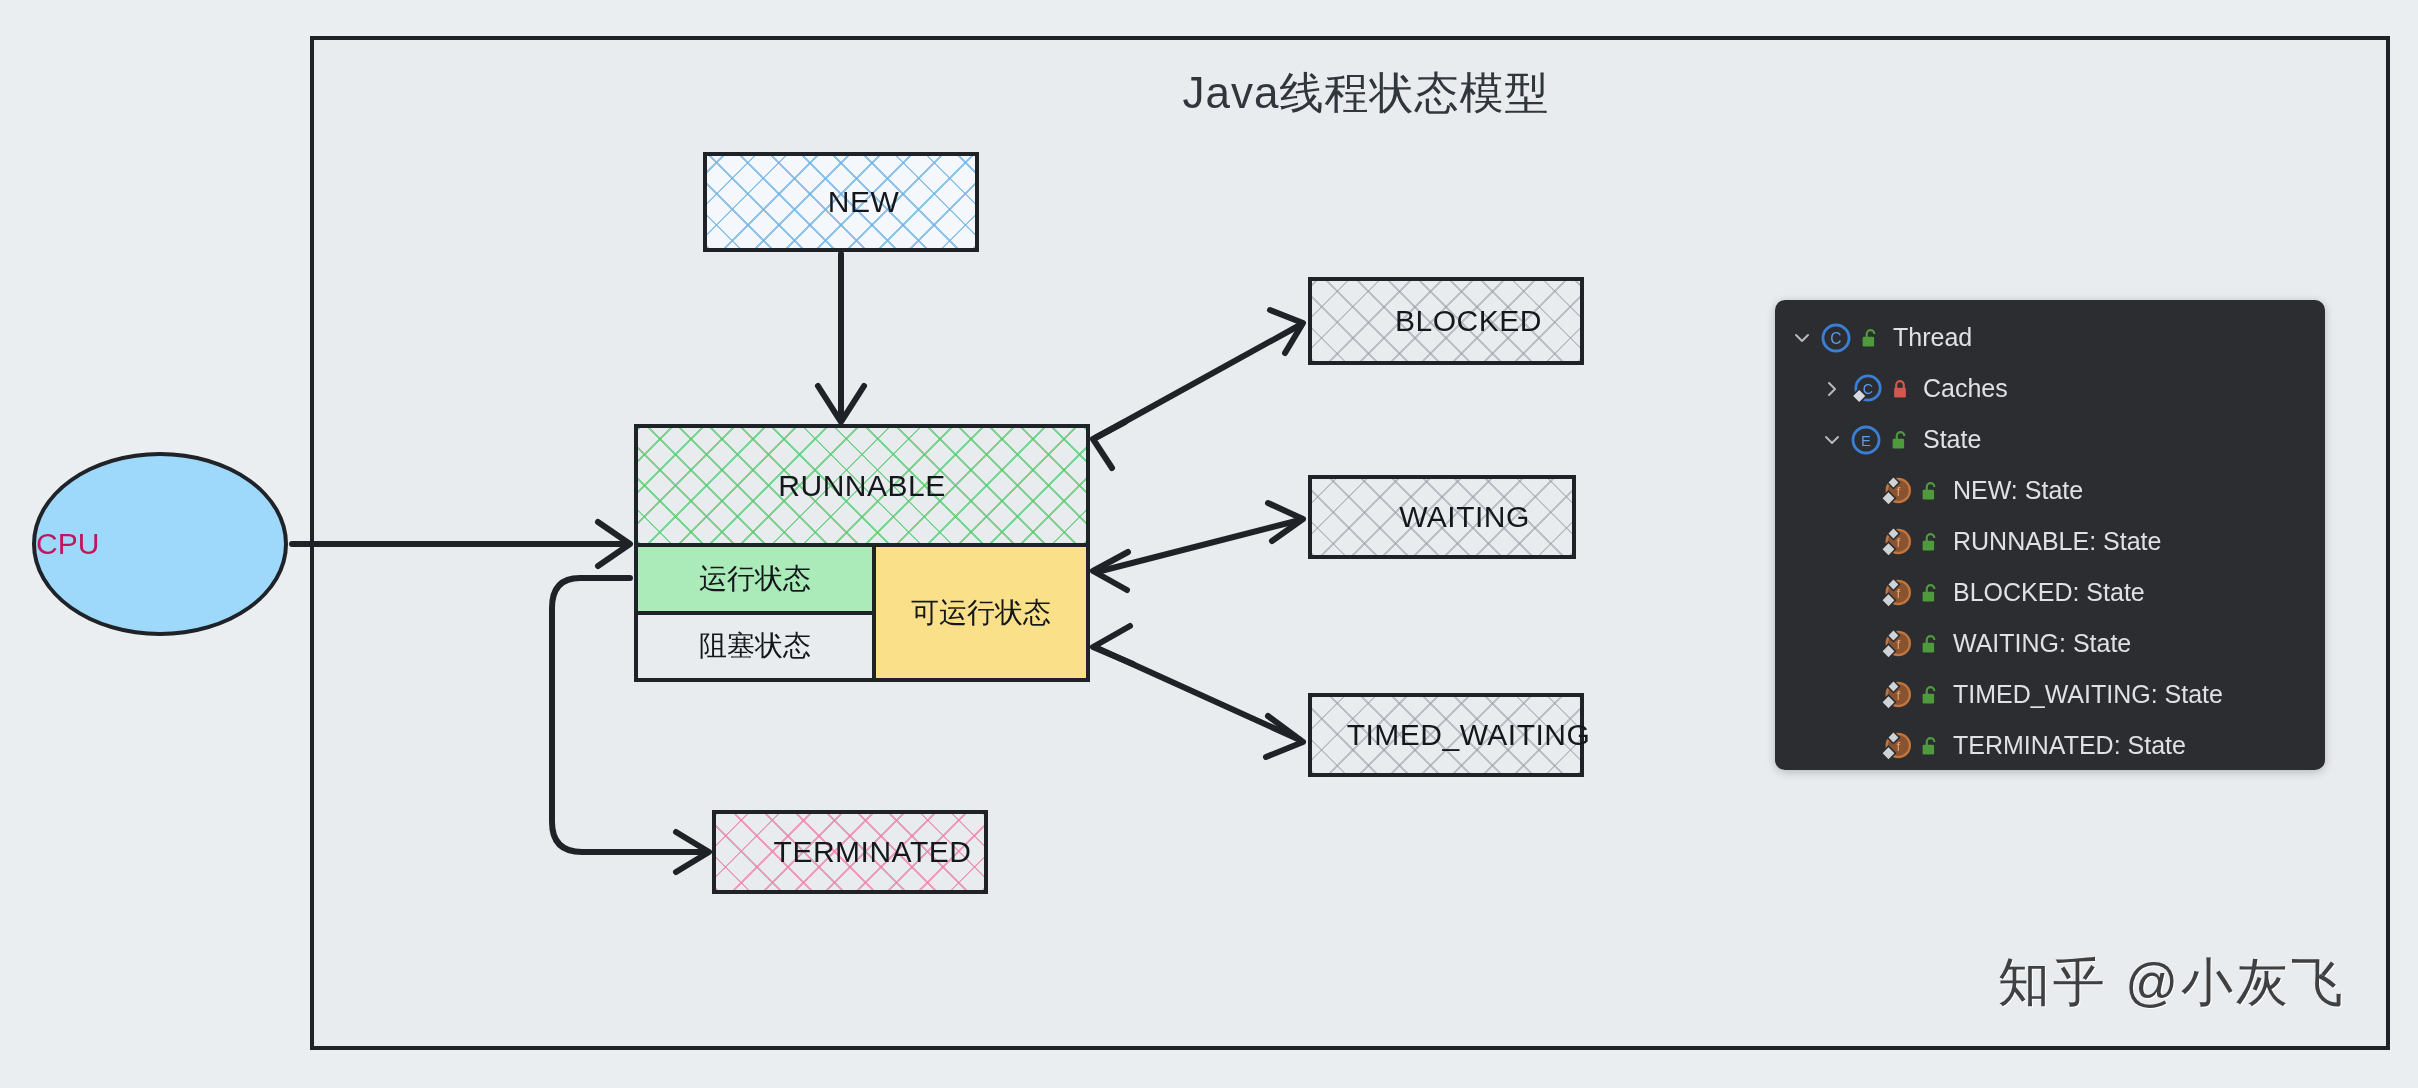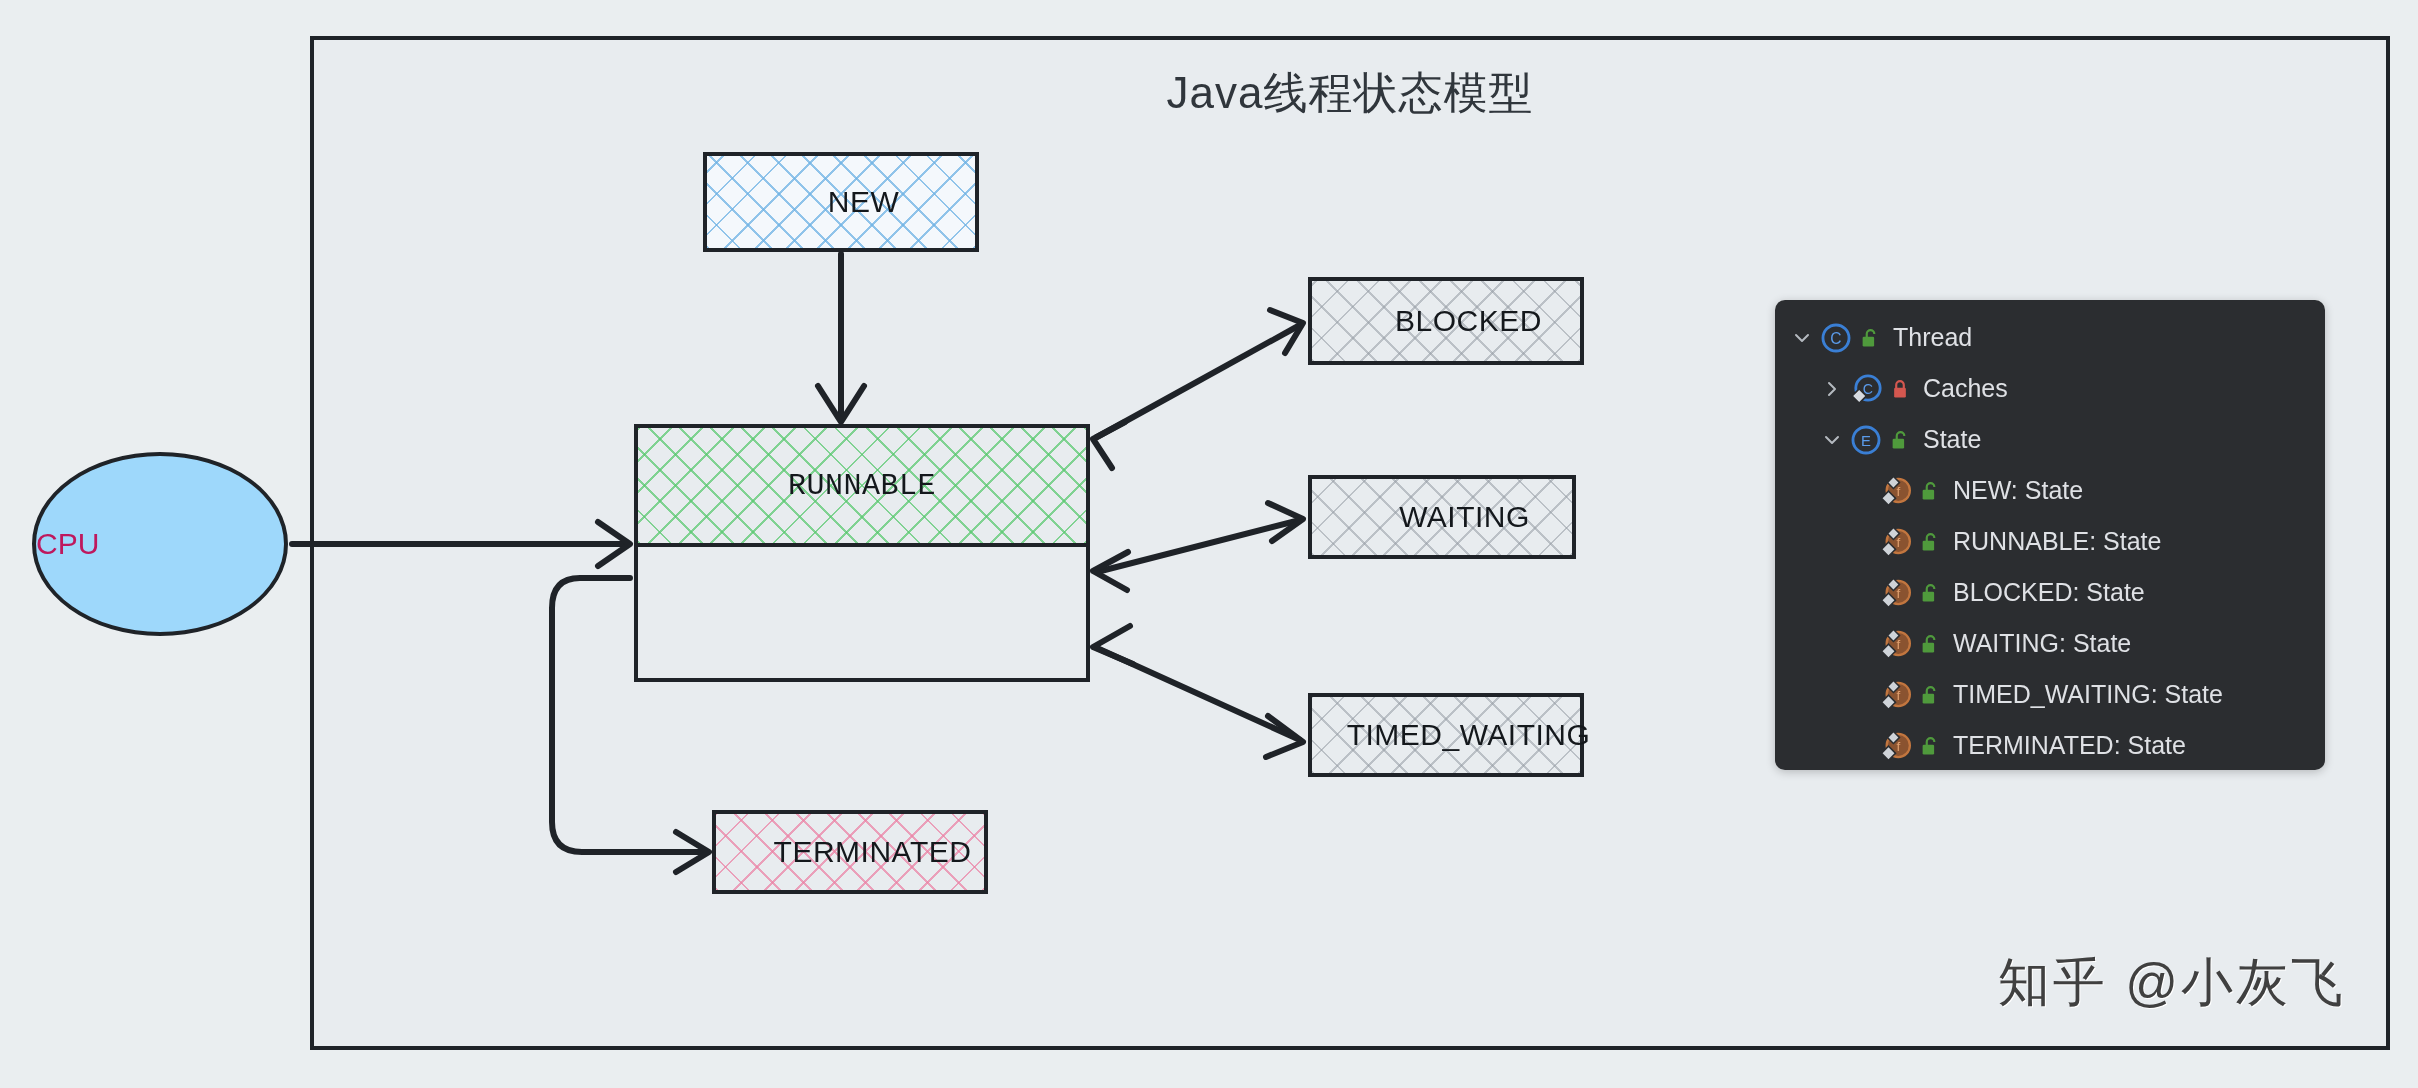--- a/index.html
+++ b/index.html
@@ -16,21 +16,21 @@
     position:absolute;
     left:310px; top:36px;
     width:2080px; height:1014px;
     background:#e8ecef;
     border:4px solid #1f2328;
     box-sizing:border-box;
   }
 
   #diagram-title{
     position:absolute;
-    left:0; top:24px; width:100%;
+    left:16px; top:24px; width:100%;
     text-align:center;
     font-size:44px;
     color:#30363c;
     letter-spacing:1px;
     white-space:nowrap;
   }
 
   
   .node{
     position:absolute;
@@ -78,21 +78,21 @@
 
   #node-terminated{ left:712px; top:810px; width:276px; height:84px;text-align:center; }
 
   
   #node-runnable{
     position:absolute;
     left:634px; top:424px;
     width:456px; height:258px;
     box-sizing:border-box;
     border:4px solid #1f2328;
-    display:flex; flex-direction:column;font-family:Liberation Mono, monospace;
+    display:flex; flex-direction:column;
   }
   #runnable-top{
     height:115px;
     display:flex; align-items:center; justify-content:center;
     font-size:30px; color:#14181c; letter-spacing:.5px;
     background-color:#e8ecef;
     border-bottom:4px solid #1f2328;
   }
   #runnable-bottom{ flex:1; display:flex; }
   #runnable-left-col{
@@ -195,20 +195,33 @@
 </div>
 
 <div id="node-new" class="node hatch-blue">
   <span>NEW</span>
 </div>
 
 <div id="node-runnable">
   <div id="runnable-top" class="hatch-green">
     <span>RUNNABLE</span>
   </div>
+  <div id="runnable-bottom">
+    <div id="runnable-left-col">
+      <div id="cell-running" class="sub-cell">
+        <span>运行状态</span>
+      </div>
+      <div id="cell-blocked" class="sub-cell">
+        <span>阻塞状态</span>
+      </div>
+    </div>
+    <div id="cell-runnable-right">
+      <span>可运行状态</span>
+    </div>
+  </div>
 </div>
 
 <div id="node-blocked" class="node hatch-gray">
   <span>BLOCKED</span>
 </div>
 <div id="node-waiting" class="node hatch-gray">
   <span>WAITING</span>
 </div>
 <div id="node-timed" class="node hatch-gray">
   <span>TIMED_WAITING</span>

